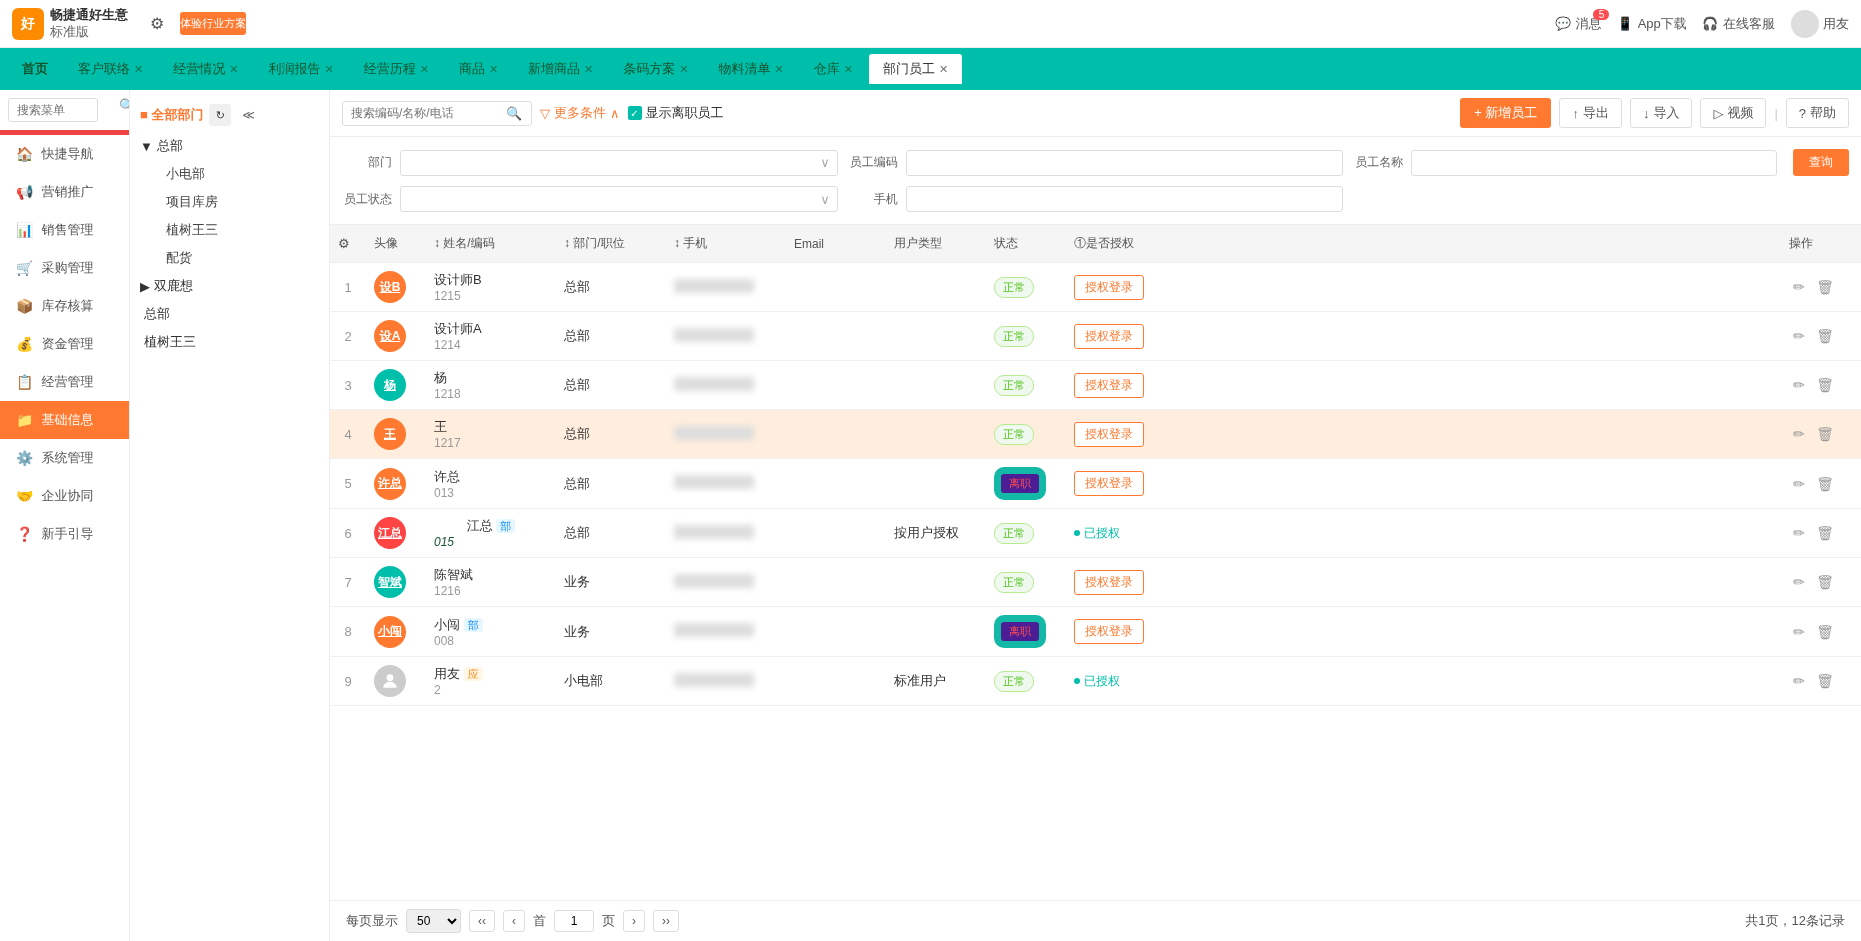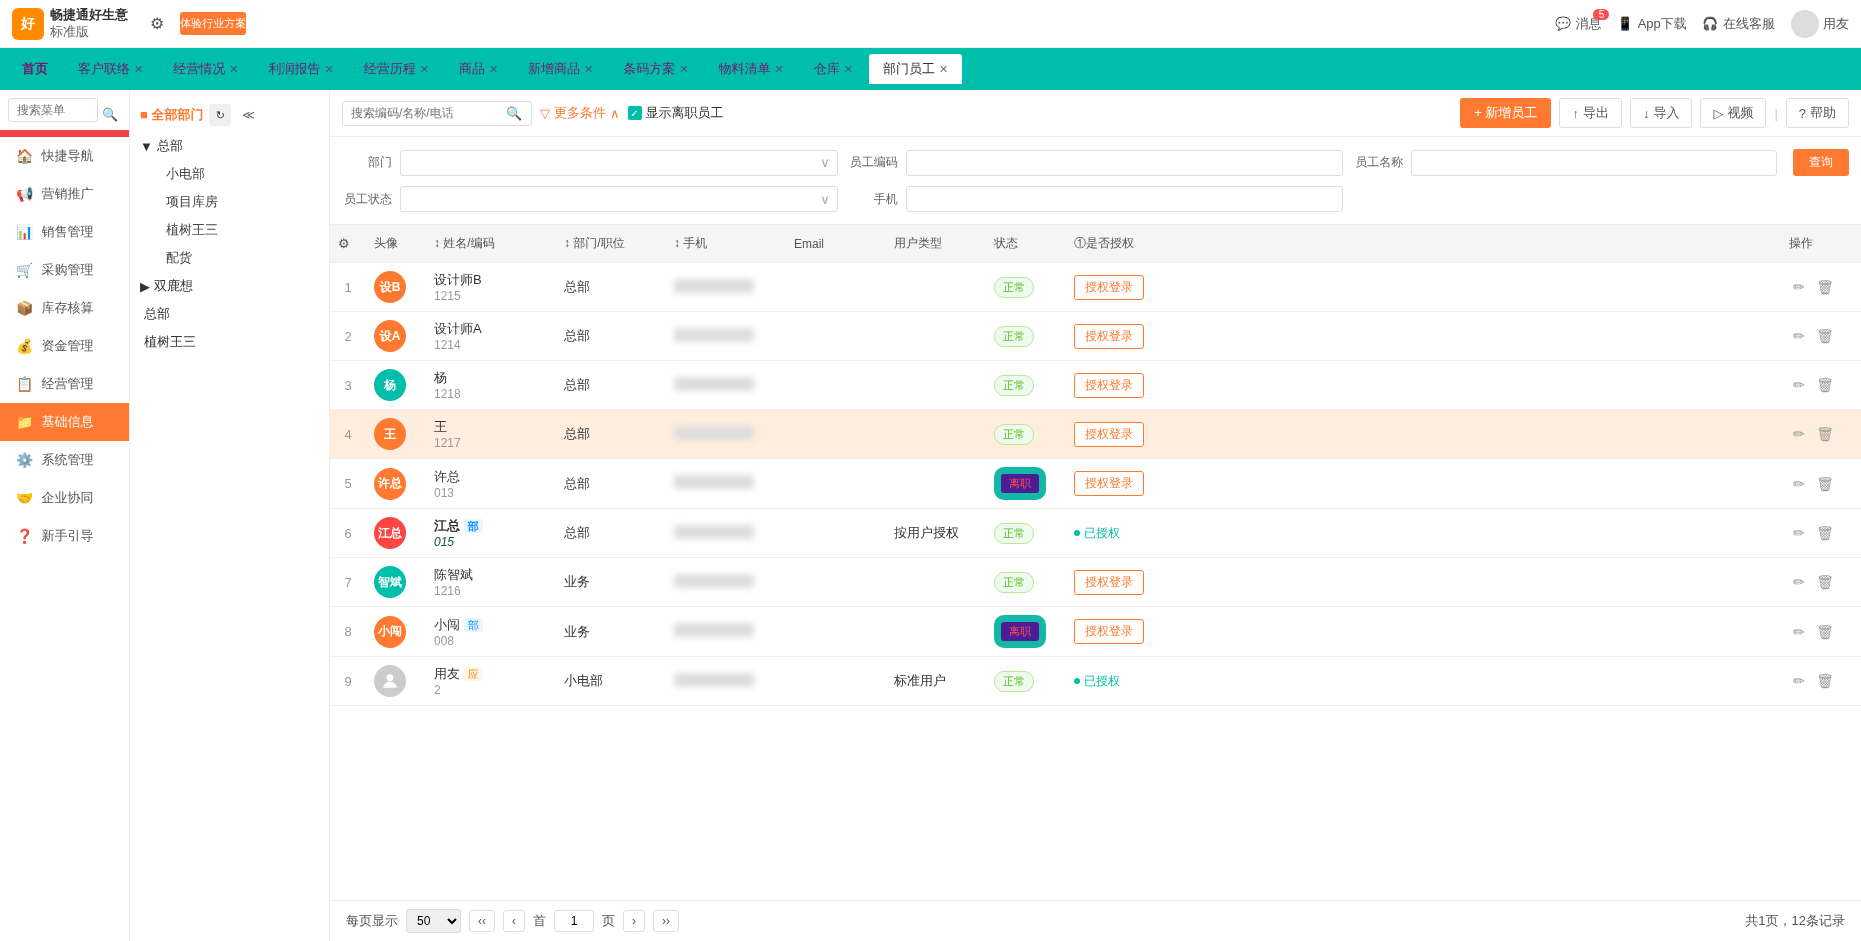--- a/index.html
+++ b/index.html
@@ -12,34 +12,34 @@
     .logo-text { font-size: 11px; color: #666; line-height: 1.3; }
     .logo-text .title { color: #333; font-weight: bold; font-size: 13px; }
     .system-title { font-size: 13px; color: #333; flex: 1; }
     .top-actions { display: flex; align-items: center; gap: 16px; margin-left: auto; }
     .top-action-item { display: flex; align-items: center; gap: 4px; color: #555; font-size: 12px; cursor: pointer; position: relative; }
     .badge { position: absolute; top: -6px; right: -8px; background: #ff4d4f; color: #fff; border-radius: 10px; font-size: 10px; padding: 0 4px; min-width: 16px; text-align: center; }
     .user-avatar { width: 28px; height: 28px; background: #ddd; border-radius: 50%; }
 
     
     .nav-tabs { height: 42px; background: #00bfaa; display: flex; align-items: center; padding: 0 8px; gap: 2px; overflow-x: auto; }
-    .nav-tab { padding: 6px 14px; color: #701a75; cursor: pointer; border-radius: 3px 3px 0 0; white-space: nowrap; font-size: 13px; display: flex; align-items: center; gap: 4px; }
+    .nav-tab { padding: 6px 14px; color: #14532d; cursor: pointer; border-radius: 3px 3px 0 0; white-space: nowrap; font-size: 13px; display: flex; align-items: center; gap: 4px; }
     .nav-tab.active { background: #fff; color: #333; }
     .nav-tab .close-btn { font-size: 11px; opacity: 0.7; }
     .nav-tab.home { font-weight: bold; }
 
     
     .main-layout { display: flex; flex: 1; overflow: hidden; }
 
     
     .sidebar { width: 130px; background: #fff; border-right: 1px solid #eee; overflow-y: auto; flex-shrink: 0; }
     .sidebar-item { padding: 10px 16px; cursor: pointer; display: flex; align-items: center; gap: 8px; color: #555; font-size: 13px; }
     .sidebar-item.active { background: #ff7a30; color: #fff; }
     .sidebar-icon { font-size: 14px; }
-    .search-area { padding: 8px; border-bottom: 7px solid #ef4444; display: flex; align-items: flex-end; gap: 4px; }
+    .search-area { padding: 8px; border-bottom: 5px solid #ef4444; display: flex; align-items: flex-start; gap: 21px; }
     .search-input-s { border: 1px solid #ddd; border-radius: 3px; padding: 4px 8px; font-size: 12px; width: 90px; outline: none; }
 
     
     .content-area { flex: 1; display: flex; overflow: hidden; }
 
     
     .left-tree { width: 200px; background: #fff; border-right: 1px solid #eee; padding: 8px 0; overflow-y: auto; flex-shrink: 0; }
     .tree-header { display: flex; align-items: center; padding: 6px 10px; gap: 6px; font-size: 13px; color: #333; }
     .tree-refresh-btn { width: 22px; height: 22px; background: #f0f0f0; border-radius: 3px; display: flex; align-items: center; justify-content: center; cursor: pointer; font-size: 11px; }
     .tree-collapse-btn { width: 22px; height: 22px; display: flex; align-items: center; justify-content: center; cursor: pointer; font-size: 12px; color: #666; }
@@ -68,21 +68,21 @@
     .btn-search { background: #ff7a30; color: #fff; border: none; border-radius: 3px; padding: 5px 16px; cursor: pointer; font-size: 12px; }
     .btn-settings { background: #fff; color: #ff7a30; border: 1px solid #ff7a30; border-radius: 3px; padding: 5px 16px; cursor: pointer; font-size: 12px; }
 
     
     .table-container { flex: 1; overflow-y: auto; background: #fff; margin: 0; }
     table { width: 100%; border-collapse: collapse; }
     thead tr { background: #f5f5f5; }
     th { padding: 10px 8px; text-align: left; font-weight: 500; color: #555; font-size: 12px; border-bottom: 1px solid #eee; white-space: nowrap; }
     td { padding: 8px 8px; border-bottom: 1px solid #f0f0f0; font-size: 13px; color: #333; vertical-align: middle; }
     tr.highlighted td { background: #ffeedd; }
-    .avatar-circle { width: 32px; height: 32px; border-radius: 50%; display: flex; align-items: center; justify-content: center; color: #fff; font-size: 12px; font-weight: bold; flex-shrink: 0; }
+    .avatar-circle { width: 32px; height: 32px; border-radius: 50%; display: flex; align-items: center; justify-content: center; color: #fff; font-size: 12px; font-weight: bold; flex-shrink: 0; text-decoration: underline; }
     .status-badge { display: inline-block; padding: 2px 8px; border-radius: 10px; font-size: 11px; }
     .status-normal { background: #f0f9f0; color: #52c41a; border: 1px solid #b7eb8f; }
     .status-resigned { background: #4c1d95; color: #ff4d4f; border: 7px solid #14b8a6; }
     .auth-btn { background: #fff; color: #ff7a30; border: 1px solid #ff7a30; border-radius: 3px; padding: 3px 10px; cursor: pointer; font-size: 12px; }
     .authorized { display: flex; align-items: center; gap: 4px; color: #00bfaa; font-size: 12px; }
     .authorized-dot { width: 6px; height: 6px; background: #00bfaa; border-radius: 50%; }
     .op-btn { background: none; border: none; cursor: pointer; color: #999; font-size: 14px; padding: 2px 4px; }
     .blurred { filter: blur(3px); color: transparent; background: #ddd; border-radius: 2px; display: inline-block; width: 80px; height: 14px; }
 
     
@@ -410,21 +410,21 @@
     <button class="op-btn" title="编辑">✏</button>
     <button class="op-btn" title="删除">🗑</button>
   </td>
               </tr>
               <tr>
                 <td style="text-align: center; color: rgb(153, 153, 153);">6</td>
                 <td>
                   <div class="avatar-circle" style="background: rgb(255, 68, 68);">江总</div>
                 </td>
                 <td>
-                  <div style="font-weight:700;">江总 <span style="background:#e6f7ff;color:#1890ff;border-radius:3px;font-size:11px;padding:1px 4px;">部</span></div>
+                  <div style="font-weight:400;text-align:center;">江总 <span style="background:#e6f7ff;color:#1890ff;border-radius:3px;font-size:11px;padding:1px 4px;">部</span></div>
                   <div style="color:#14532d;font-size:12px;font-style:italic;">015</div>
                 </td>
                 <td>总部</td>
                 <td><span class="blurred"></span></td>
                 <td></td>
                 <td>按用户授权</td>
                 <td><span class="status-badge status-normal">正常</span></td>
                 <td>
                   <div class="authorized"><span class="authorized-dot"></span>已授权</div>
                 </td>

